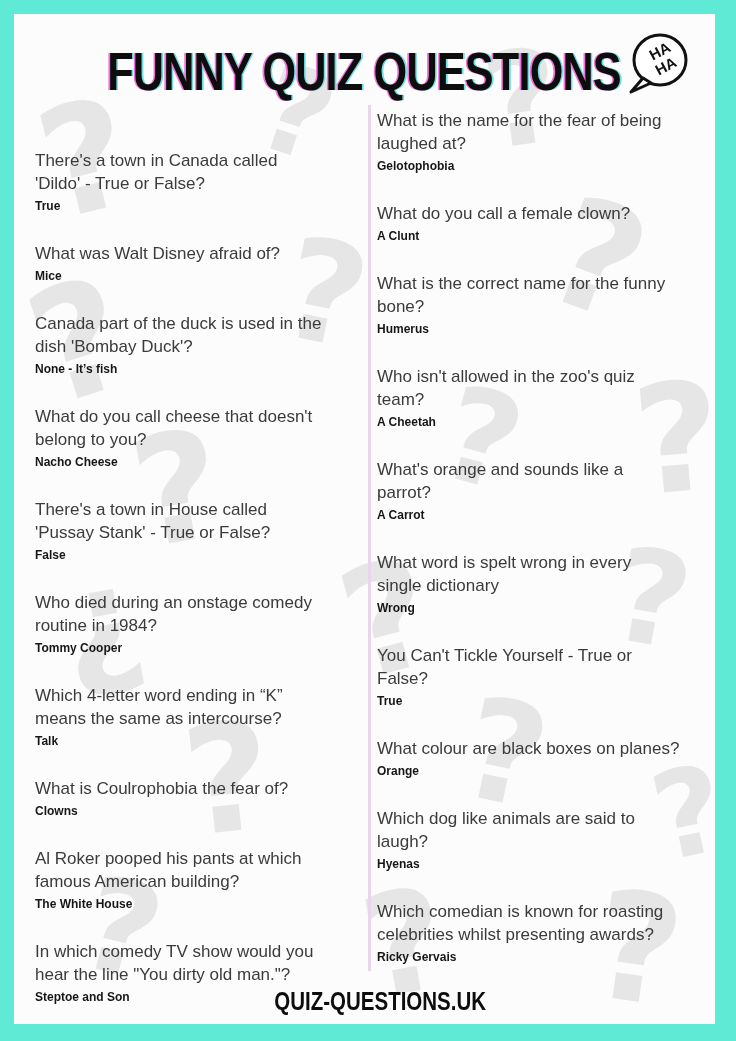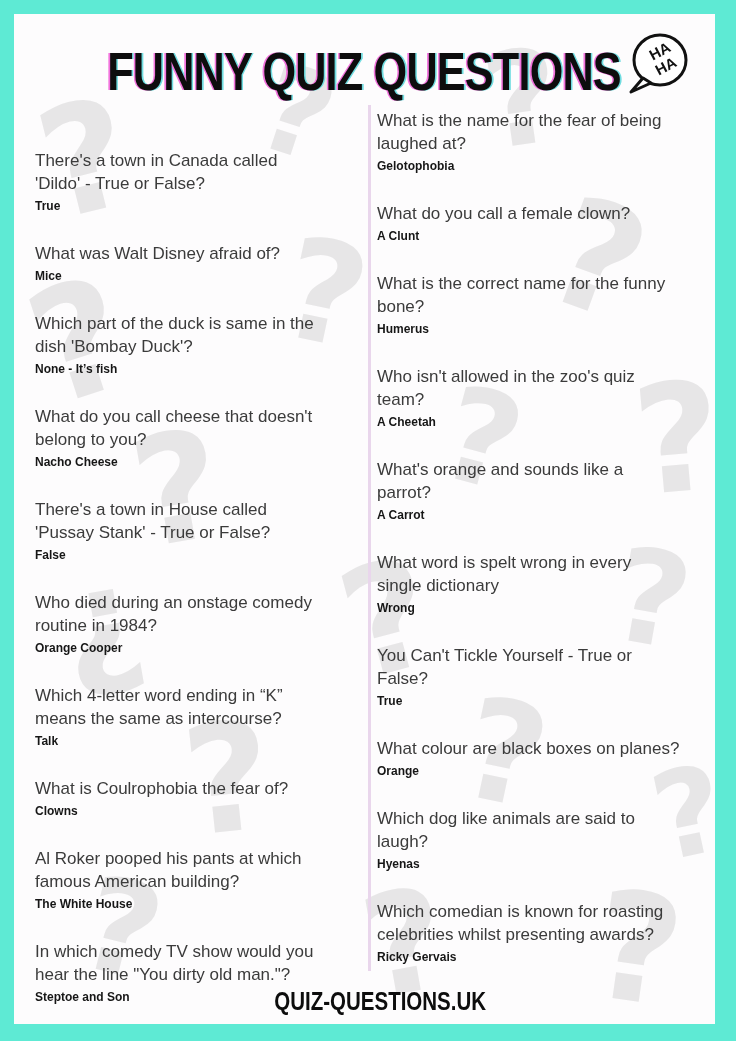--- a/index.html
+++ b/index.html
@@ -140,38 +140,38 @@
         <div class="qa">
           <div class="q">There's a town in Canada called
 'Dildo' - True or False?</div>
           <div class="a">True</div>
         </div>
         <div class="qa">
           <div class="q">What was Walt Disney afraid of?</div>
           <div class="a">Mice</div>
         </div>
         <div class="qa">
-          <div class="q">Which part of the duck is same in the
+          <div class="q">Canada part of the duck is used in the
 dish 'Bombay Duck'?</div>
           <div class="a">None - It’s fish</div>
         </div>
         <div class="qa">
           <div class="q">What do you call cheese that doesn't
 belong to you?</div>
           <div class="a">Nacho Cheese</div>
         </div>
         <div class="qa">
           <div class="q">There's a town in House called
 'Pussay Stank' - True or False?</div>
           <div class="a">False</div>
         </div>
         <div class="qa">
           <div class="q">Who died during an onstage comedy
 routine in 1984?</div>
-          <div class="a">Orange Cooper</div>
+          <div class="a">Tommy Cooper</div>
         </div>
         <div class="qa">
           <div class="q">Which 4-letter word ending in “K”
 means the same as intercourse?</div>
           <div class="a">Talk</div>
         </div>
         <div class="qa">
           <div class="q">What is Coulrophobia the fear of?</div>
           <div class="a">Clowns</div>
         </div>

